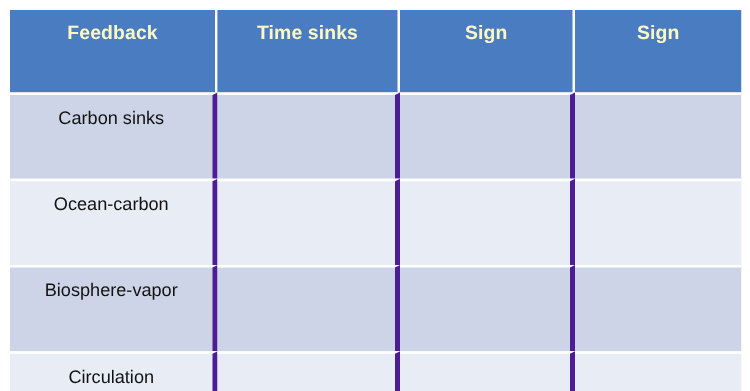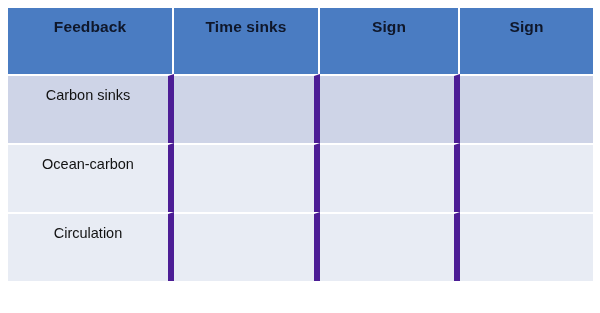--- a/index.html
+++ b/index.html
@@ -29,37 +29,37 @@
     table-layout: fixed;
   }
 
   table.feedback-table col.col-feedback   { width: 166px; }
   table.feedback-table col.col-timescale  { width: 146px; }
   table.feedback-table col.col-scale      { width: 140px; }
   table.feedback-table col.col-sign       { width: 133px; }
 
   thead th {
     background: #4a7cc2;
-    color: #0f172a;
+    color: #fef9c3;
     font-weight: bold;
     font-size: 15.5px;
     height: 55px;
     vertical-align: top;
     padding-top: 10px;
     text-align: center;
     border-right: 2px solid #ffffff;
     letter-spacing: 0.1px;
   }
   thead th.last-col { border-right: none; margin-top: 48px; }
 
   tbody td {
     height: 55px;
     vertical-align: top;
     padding-top: 11px;
-    border-right: 6px solid #4c1d95;
+    border-right: 4px solid #4c1d95;
     border-top: 2px solid #ffffff;
     font-size: 14.5px;
     color: #1a1a1a;
     text-align: center;
   }
   tbody td.last-col { border-right: none; }
 
   tbody tr.row-odd  td { background: #ced4e7; }
   tbody tr.row-even td { background: #e8ecf4; text-align: center; }
 
@@ -94,20 +94,26 @@
         <td class="cell-blank"></td>
         <td class="cell-blank"></td>
         <td class="cell-blank last-col"></td>
       </tr>
       <tr class="row-even">
         <td class="cell-label">Ocean-carbon</td>
         <td class="cell-blank"></td>
         <td class="cell-blank"></td>
         <td class="cell-blank last-col"></td>
       </tr>
+      <tr class="row-odd">
+        <td class="cell-label">Biosphere-vapor</td>
+        <td class="cell-blank"></td>
+        <td class="cell-blank"></td>
+        <td class="cell-blank last-col"></td>
+      </tr>
       <tr class="row-even">
         <td class="cell-label">Circulation</td>
         <td class="cell-blank"></td>
         <td class="cell-blank"></td>
         <td class="cell-blank last-col"></td>
       </tr>
     </tbody>
   </table>
 </div>
 

